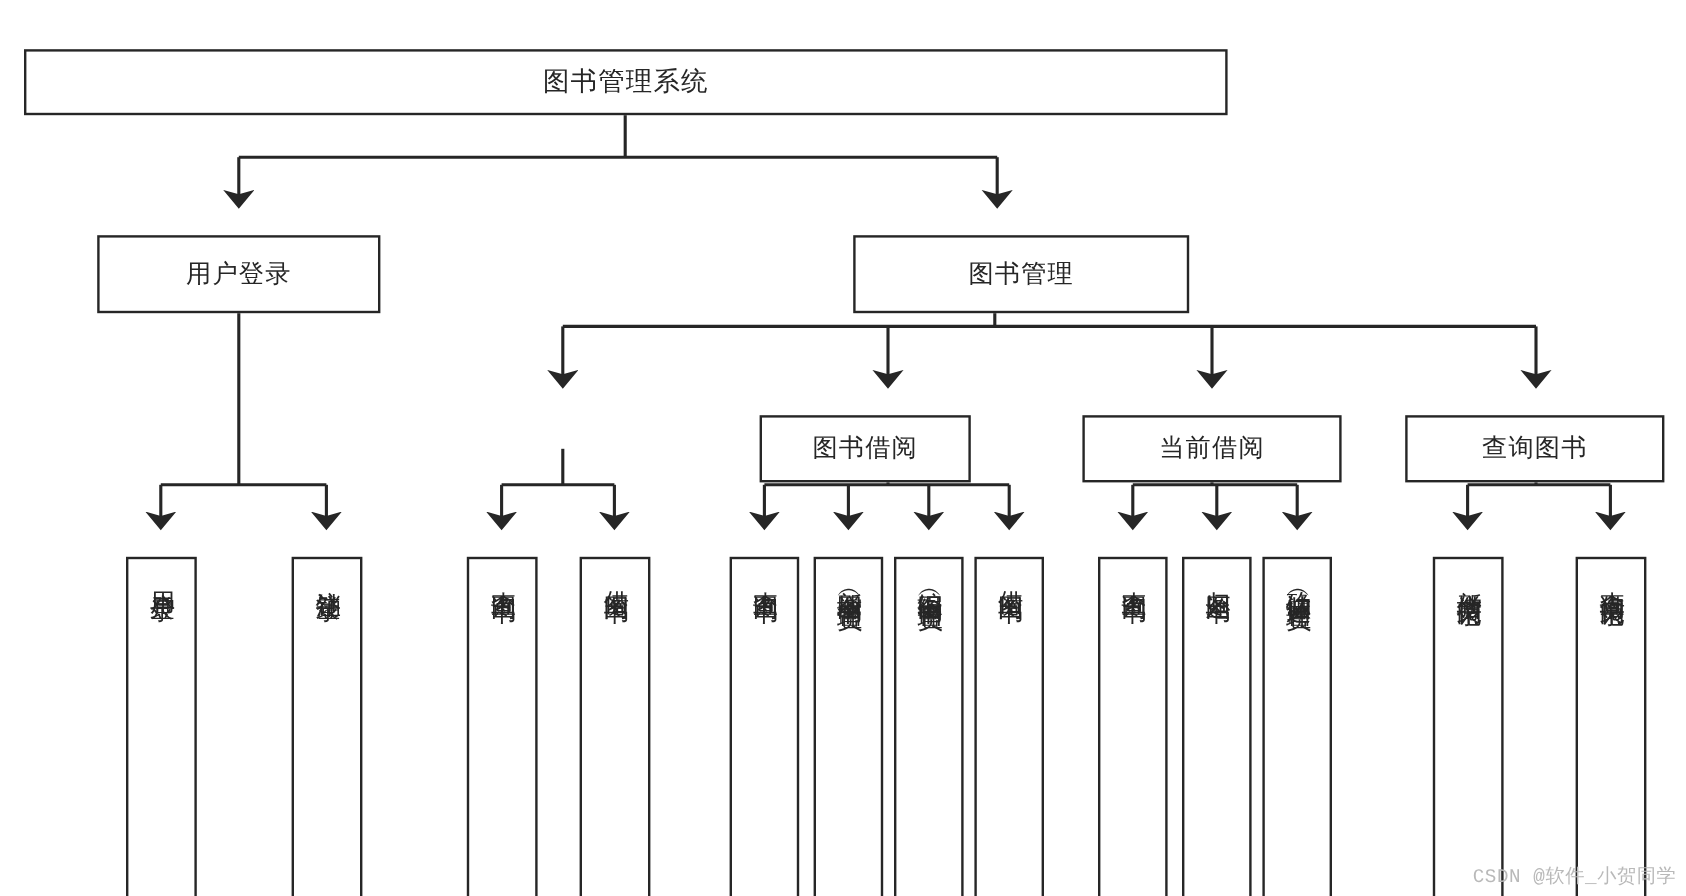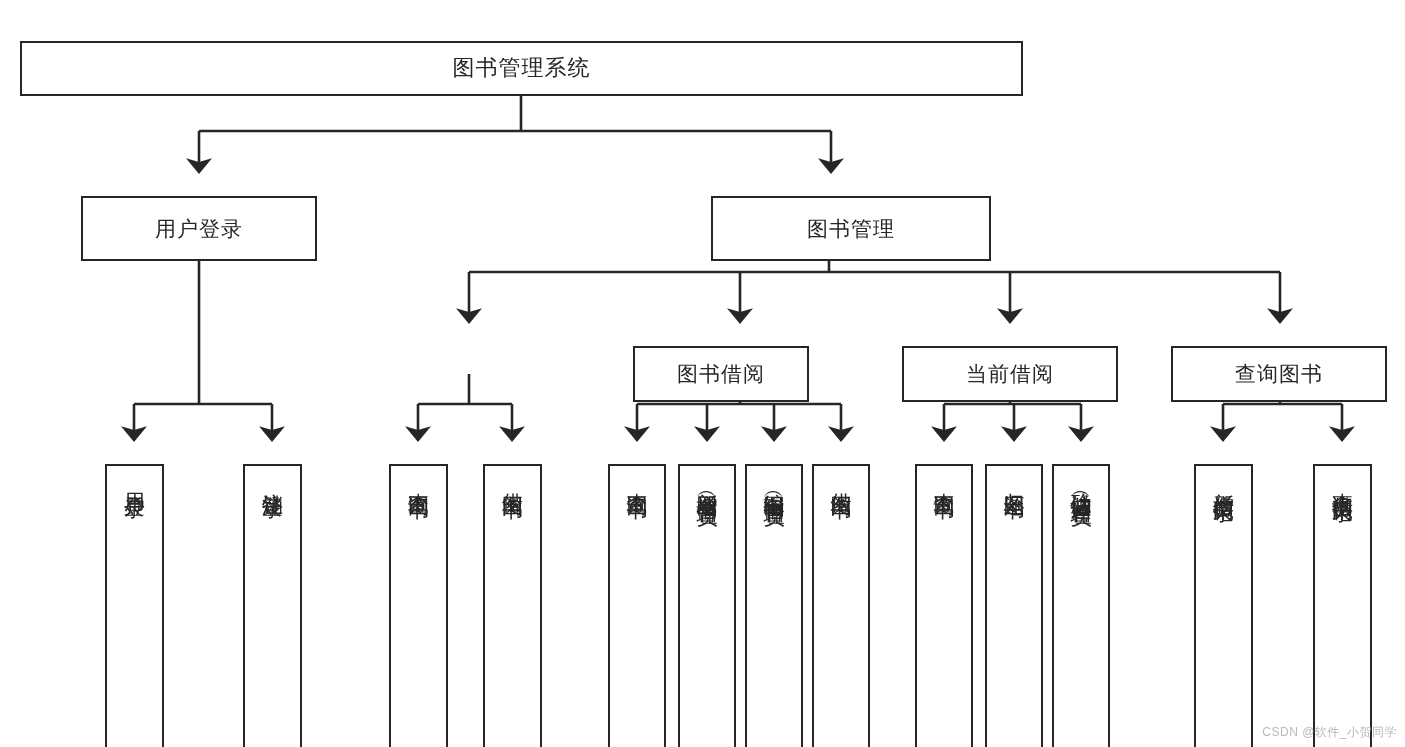--- a/index.html
+++ b/index.html
@@ -63,25 +63,26 @@
     font-size: 21px;
     line-height: 1.15;
     letter-spacing: 2px;
     white-space: normal;
     max-height: 100%;
   }
   #watermark {
     position: absolute;
     right: 8px;
     bottom: 6px;
-    font-size: 12px;
+    font-size: 16px;
     color: #b9b9b9;
     letter-spacing: 0.5px;
     white-space: nowrap;
     pointer-events: none;
+    font-family: Liberation Mono, monospace;
   }
 </style>
 </head>
 <body>
 
 <div id="diagram-root">
 
   <svg id="edge-layer" viewBox="0 0 1405 747" width="1405" height="747" xmlns="http://www.w3.org/2000/svg">
     <defs>
       <marker id="arrow" markerWidth="10" markerHeight="12" refX="2.2" refY="5" orient="auto" markerUnits="strokeWidth">

